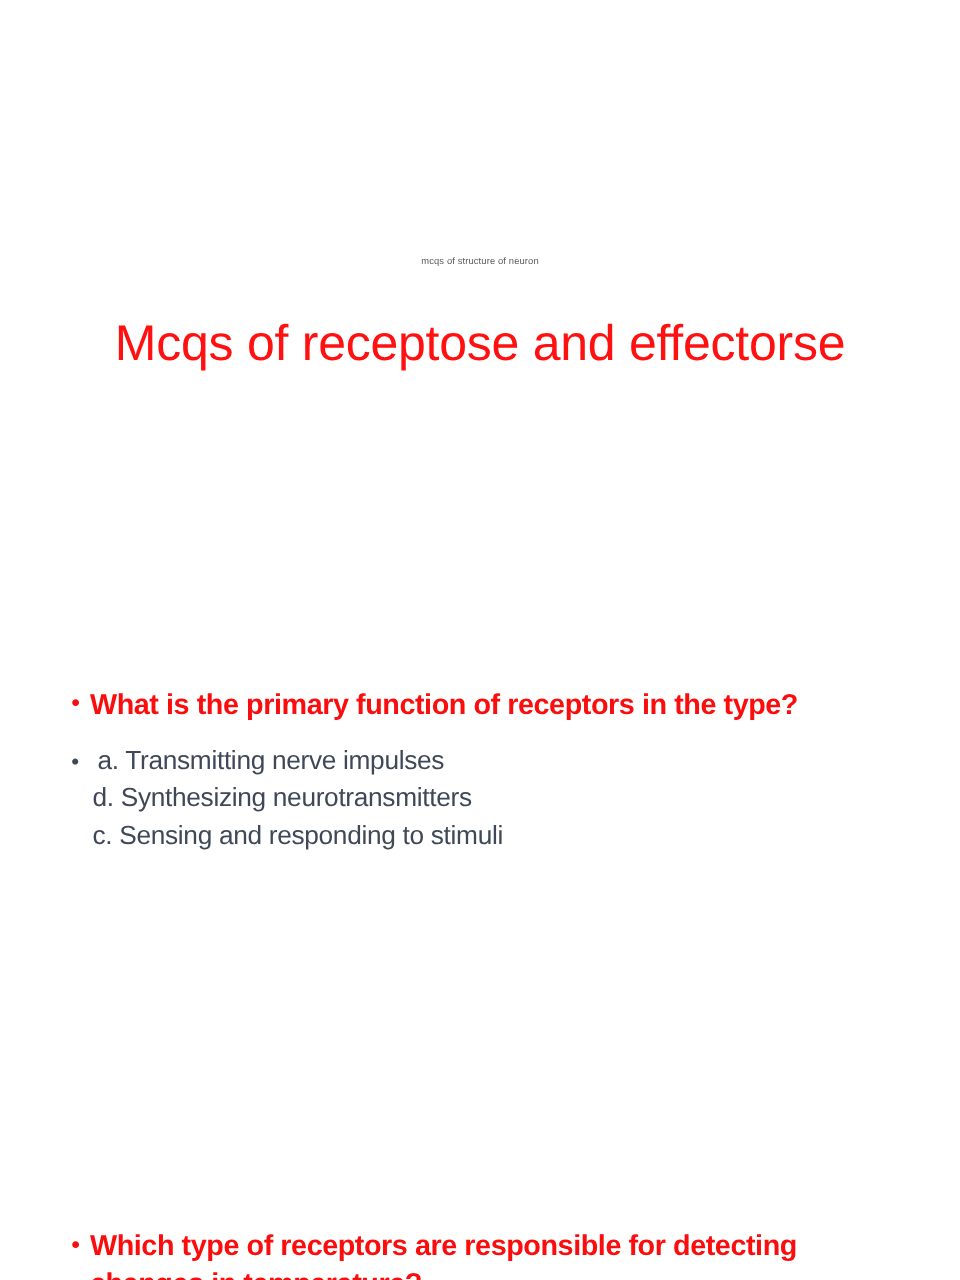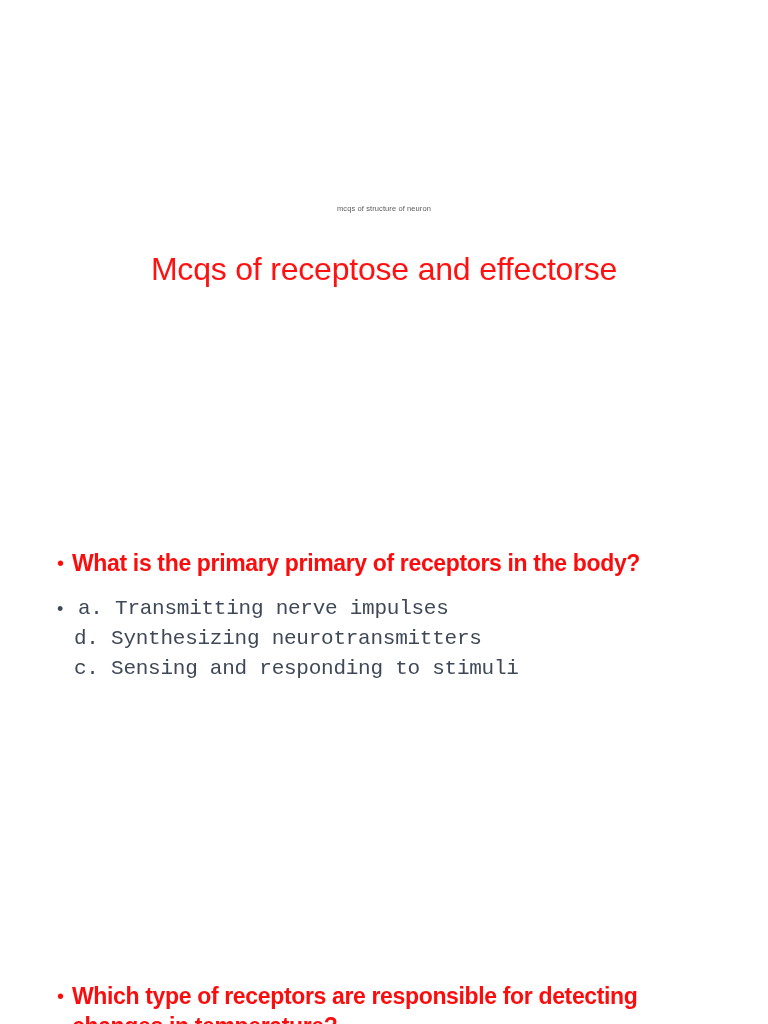--- a/index.html
+++ b/index.html
@@ -35,21 +35,21 @@
     white-space: nowrap;
   }
 
   
   .slide-title {
     position: absolute;
     top: 228px;
     left: 0;
     width: 768px;
     text-align: center;
-    font-size: 32px;
+    font-size: 40px;
     line-height: 40px;
     font-weight: 400;
     color: #ff1111;
     letter-spacing: -0.2px;
     white-space: nowrap;
   }
 
   
   .qblock-1 {
     position: absolute;
@@ -87,36 +87,36 @@
     position: relative;
     margin-top: 16px;
     padding-left: 18px;
     font-size: 21px;
     line-height: 30px;
     font-weight: 400;
     color: #3e4857;
     letter-spacing: -0.25px;
   }
   .options .bullet { color: #3e4857; font-size: 18px; left: 1px; }
-  .options .opt { display: block; white-space: nowrap; font-family: Liberation Mono, monospace; }
+  .options .opt { display: block; white-space: nowrap; }
   .options .opt-first { padding-left: 4px; }
 </style>
 </head>
 <body>
 
 <div class="page">
 
   <div class="doc-header">mcqs of structure of neuron</div>
 
   <h1 class="slide-title">Mcqs of receptose and effectorse</h1>
 
   <div class="qblock-1">
     <div class="question">
       <span class="bullet">•</span>
-      <span>What is the primary primary of receptors in the body?</span>
+      <span>What is the primary function of receptors in the type?</span>
     </div>
     <div class="options">
       <span class="bullet">•</span>
       <span class="opt opt-first">a. Transmitting nerve impulses</span>
       <span class="opt">d. Synthesizing neurotransmitters</span>
       <span class="opt">c. Sensing and responding to stimuli</span>
     </div>
   </div>
 
   <div class="qblock-2">

